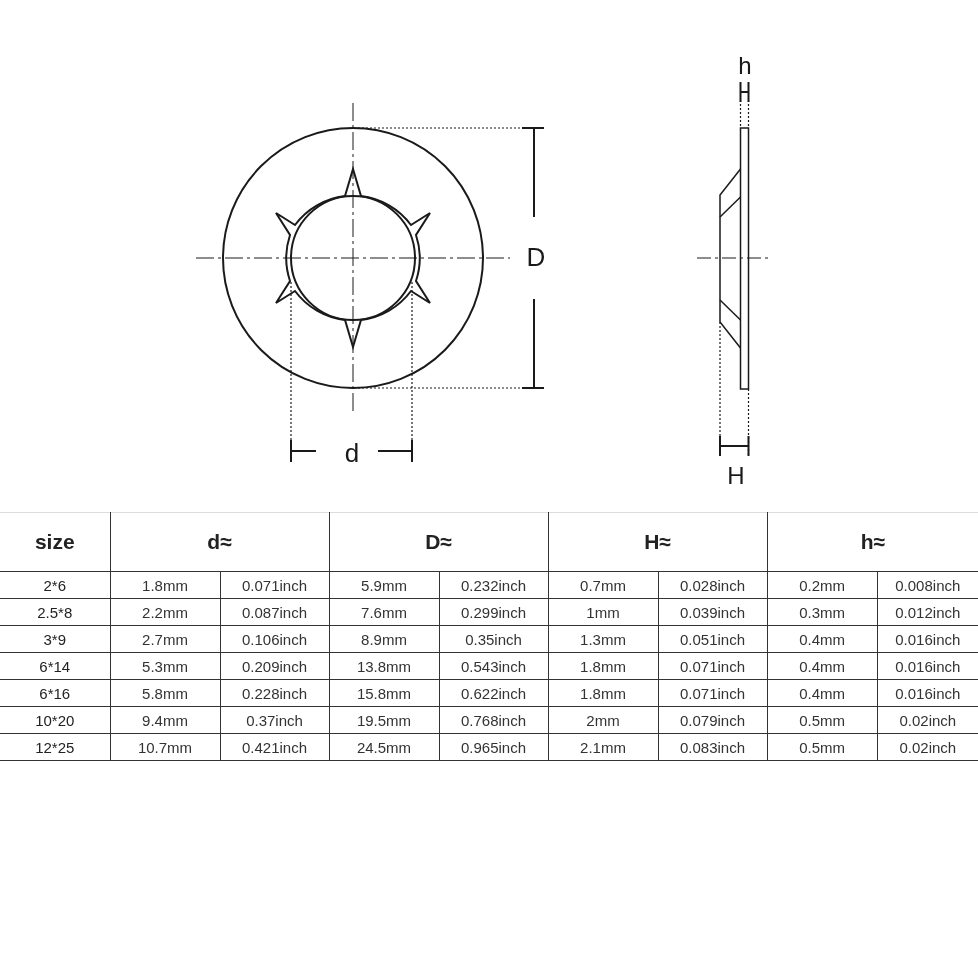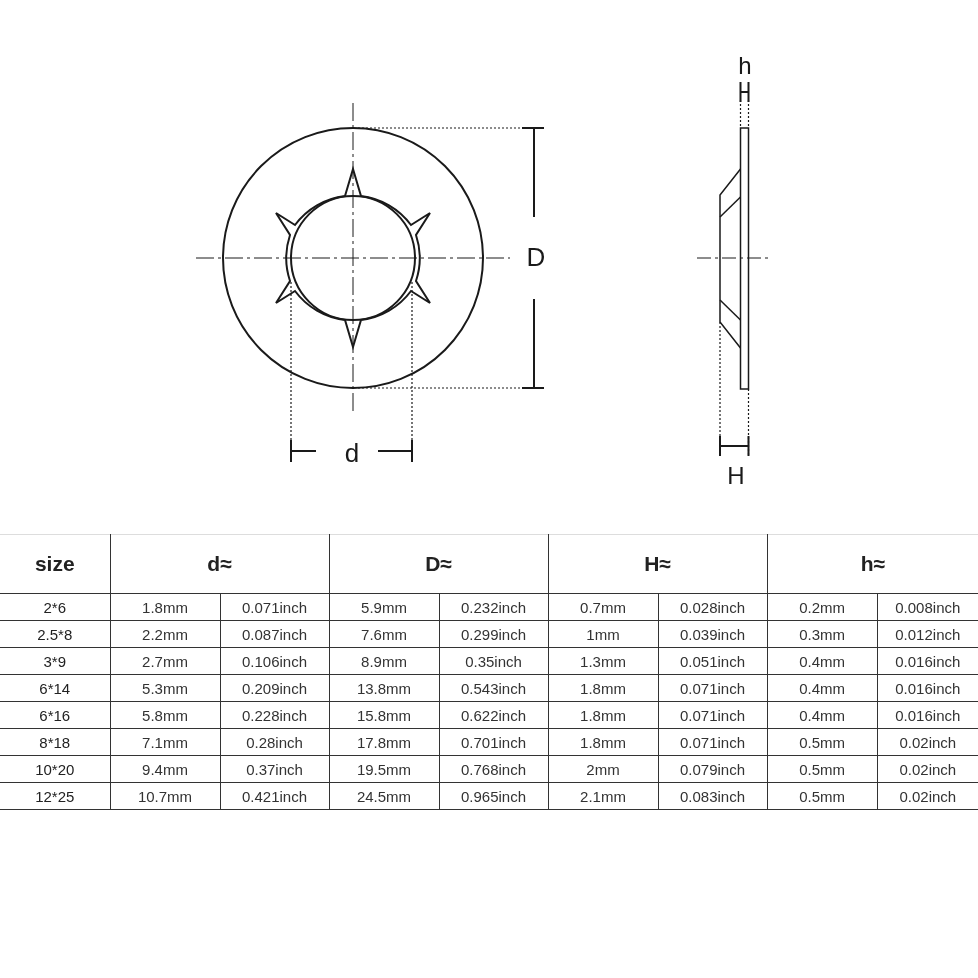--- a/index.html
+++ b/index.html
@@ -18,21 +18,21 @@
     .drawing {
       position: absolute;
       left: 0;
       top: 0;
       width: 978px;
       height: 520px;
     }
     .spec-table {
       position: absolute;
       left: 0;
-      top: 534px;
+      top: 512px;
       width: 978px;
       border-collapse: collapse;
       table-layout: fixed;
     }
     .spec-table th, .spec-table td {
       border: 1.5px solid #333;
       text-align: center;
       padding: 0;
       white-space: nowrap;
     }
@@ -217,31 +217,20 @@
       <td>5.8mm</td>
       <td>0.228inch</td>
       <td>15.8mm</td>
       <td>0.622inch</td>
       <td>1.8mm</td>
       <td>0.071inch</td>
       <td>0.4mm</td>
       <td>0.016inch</td>
     </tr>
     <tr>
-      <td class="size">8*18</td>
-      <td>7.1mm</td>
-      <td>0.28inch</td>
-      <td>17.8mm</td>
-      <td>0.701inch</td>
-      <td>1.8mm</td>
-      <td>0.071inch</td>
-      <td>0.5mm</td>
-      <td>0.02inch</td>
-    </tr>
-    <tr>
       <td class="size">10*20</td>
       <td>9.4mm</td>
       <td>0.37inch</td>
       <td>19.5mm</td>
       <td>0.768inch</td>
       <td>2mm</td>
       <td>0.079inch</td>
       <td>0.5mm</td>
       <td>0.02inch</td>
     </tr>

